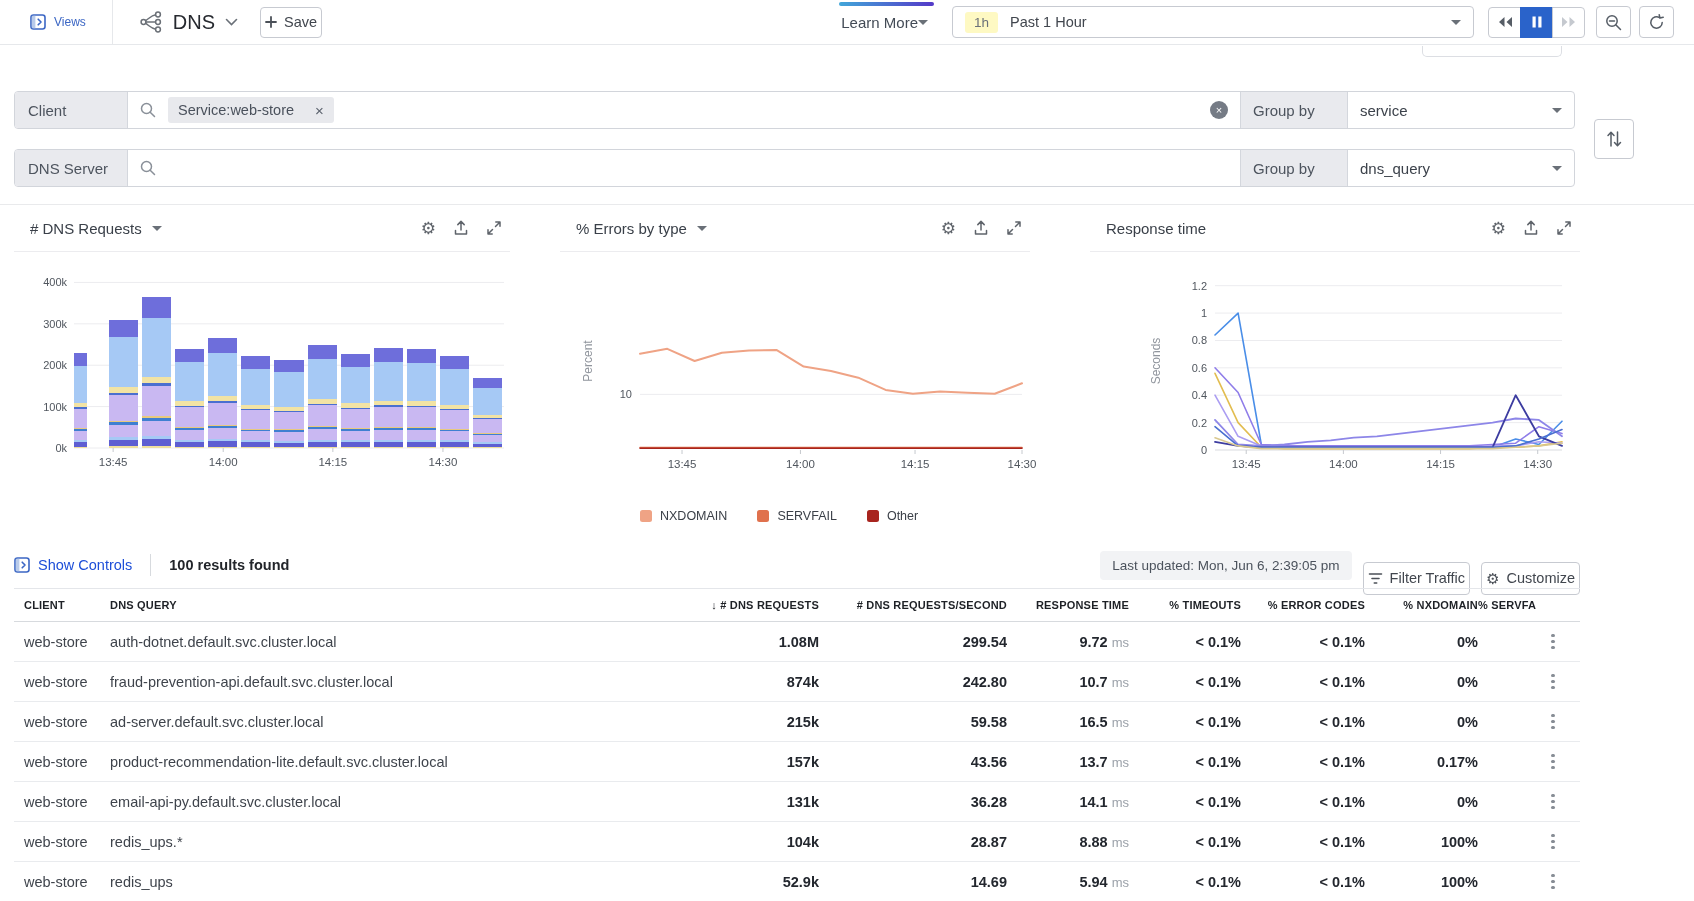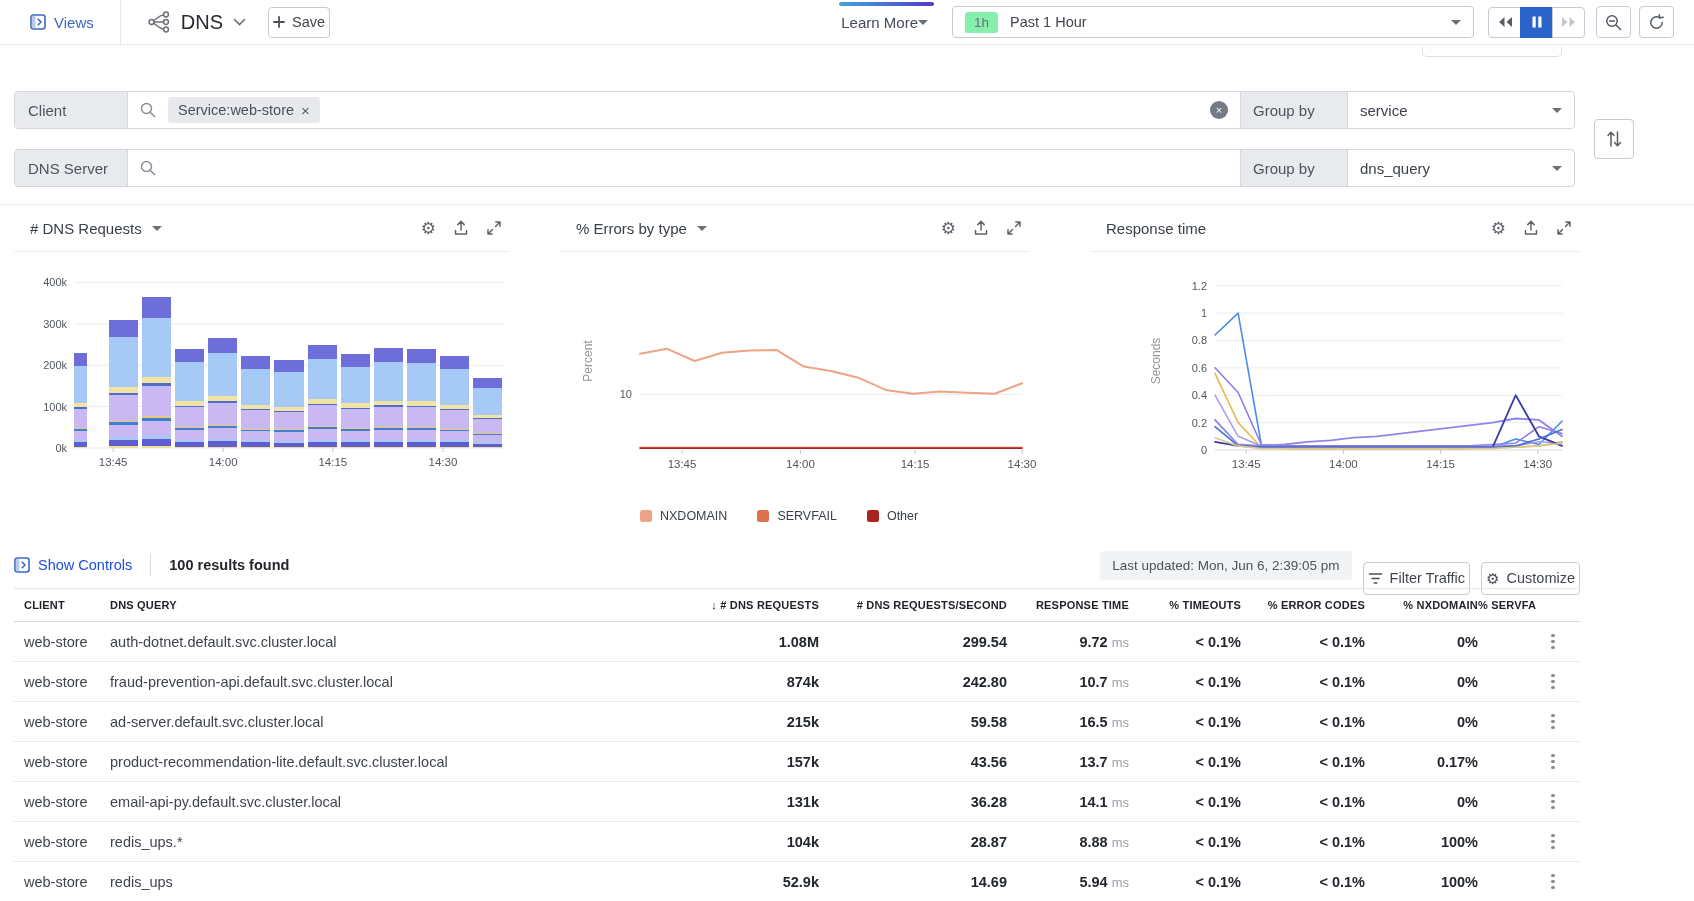--- a/index.html
+++ b/index.html
@@ -3,36 +3,36 @@
 <meta charset="utf-8">
 <style>
   * { margin:0; padding:0; box-sizing:border-box; }
   html,body { width:1694px; height:901px; overflow:hidden; background:#fff;
     font-family:"Liberation Sans", sans-serif; color:#2b2f36; }
 
   
   .topbar { position:absolute; top:0; left:0; right:0; height:45px; background:#fff;
     border-bottom:1px solid #e6e8eb; display:flex; align-items:center; z-index:5; }
   .views-btn { display:flex; align-items:center; gap:8px; margin-left:30px; color:#3b66c4;
-    font-size:15px; cursor:pointer; }
+    font-size:12px; cursor:pointer; }
   .tb-divider { width:1px; height:45px; background:#e6e8eb; margin-left:26px; }
   .dns-group { display:flex; align-items:center; gap:10px; margin-left:26px; }
   .dns-title { font-size:20px; color:#26292f; }
   .btn { display:inline-flex; align-items:center; gap:7px; border:1px solid #c7cad1;
     border-radius:4px; background:#fff; height:31px; padding:0 4px; font-size:14.5px;
     color:#41464e; cursor:pointer; }
   .save-btn { margin-left:22px; }
   .spacer { flex:1; }
   .learn-more { position:relative; display:flex; align-items:center; gap:0; font-size:15px;
     color:#434b56; cursor:pointer; }
   .learn-more::before { content:""; position:absolute; top:-12px; left:-2px; right:-6px; height:4px;
     border-radius:2px; background:linear-gradient(90deg,#41a6d9,#5439c8); }
   .time-picker { width:522px; height:32px; margin-left:24px; border:1px solid #c7cad1;
     border-radius:4px; display:flex; align-items:center; padding:0 12px; cursor:pointer; }
-  .time-chip { background:#86efac; color:#6b7179; border-radius:3px; font-size:13.5px;
+  .time-chip { background:#fef9c3; color:#6b7179; border-radius:3px; font-size:13.5px;
     padding:3px 9px; }
   .time-label { margin-left:12px; font-size:14.5px; color:#41464e; }
   .caret { width:0; height:0; border-left:5px solid transparent; border-right:5px solid transparent;
     border-top:5px solid #6a7078; display:inline-block; }
   .media-group { display:flex; margin-left:14px; }
   .media-group .mbtn { width:33px; height:31px; border:1px solid #c7cad1; background:#fff;
     display:flex; align-items:center; justify-content:center; margin-left:-1px; cursor:pointer; }
   .media-group .mbtn:first-child { border-radius:4px 0 0 4px; margin-left:0; }
   .media-group .mbtn:last-child { border-radius:0 4px 4px 0; }
   .mbtn.active { background:#2a63ca; border-color:#2a63ca; }
@@ -44,21 +44,21 @@
   .clipped-fragment { position:absolute; left:1422px; top:46px; width:140px; height:11px;
     border:1px solid #dcdee3; border-top:none; border-radius:0 0 5px 5px; }
 
   
   .filter-row { position:absolute; left:14px; width:1561px; height:38px; border:1px solid #d2d5db;
     border-radius:4px; display:flex; align-items:stretch; background:#fff; overflow:hidden; }
   .filter-row.r1 { top:91px; } .filter-row.r2 { top:149px; }
   .f-label { width:113px; background:#e9eaee; border-right:1px solid #d4d7dd; display:flex;
     align-items:center; padding-left:13px; font-size:15px; color:#4d545e; flex:none; }
   .f-input { flex:1; display:flex; align-items:center; padding:0 12px; gap:12px; }
-  .token { display:flex; align-items:center; gap:7px; background:#e8e9ed; border-radius:3px;
+  .token { display:flex; align-items:center; gap:21px; background:#e8e9ed; border-radius:3px;
     height:26px; padding:0 10px; font-size:14.5px; color:#4a515c; cursor:pointer; }
   .token .x { color:#5b626d; font-size:15px; line-height:1; }
   .clear-btn { width:18px; height:18px; border-radius:50%; background:#757b85; color:#fff;
     font-size:11px; display:flex; align-items:center; justify-content:center; margin-right:12px;
     align-self:center; cursor:pointer; flex:none; }
   .groupby-label { width:108px; background:#e9eaee; border-left:1px solid #d4d7dd;
     border-right:1px solid #d4d7dd; display:flex; align-items:center; padding-left:12px;
     font-size:15px; color:#4d545e; flex:none; }
   .groupby-value { width:226px; display:flex; align-items:center; padding:0 12px; font-size:15px;
     color:#3c424b; flex:none; cursor:pointer; }

